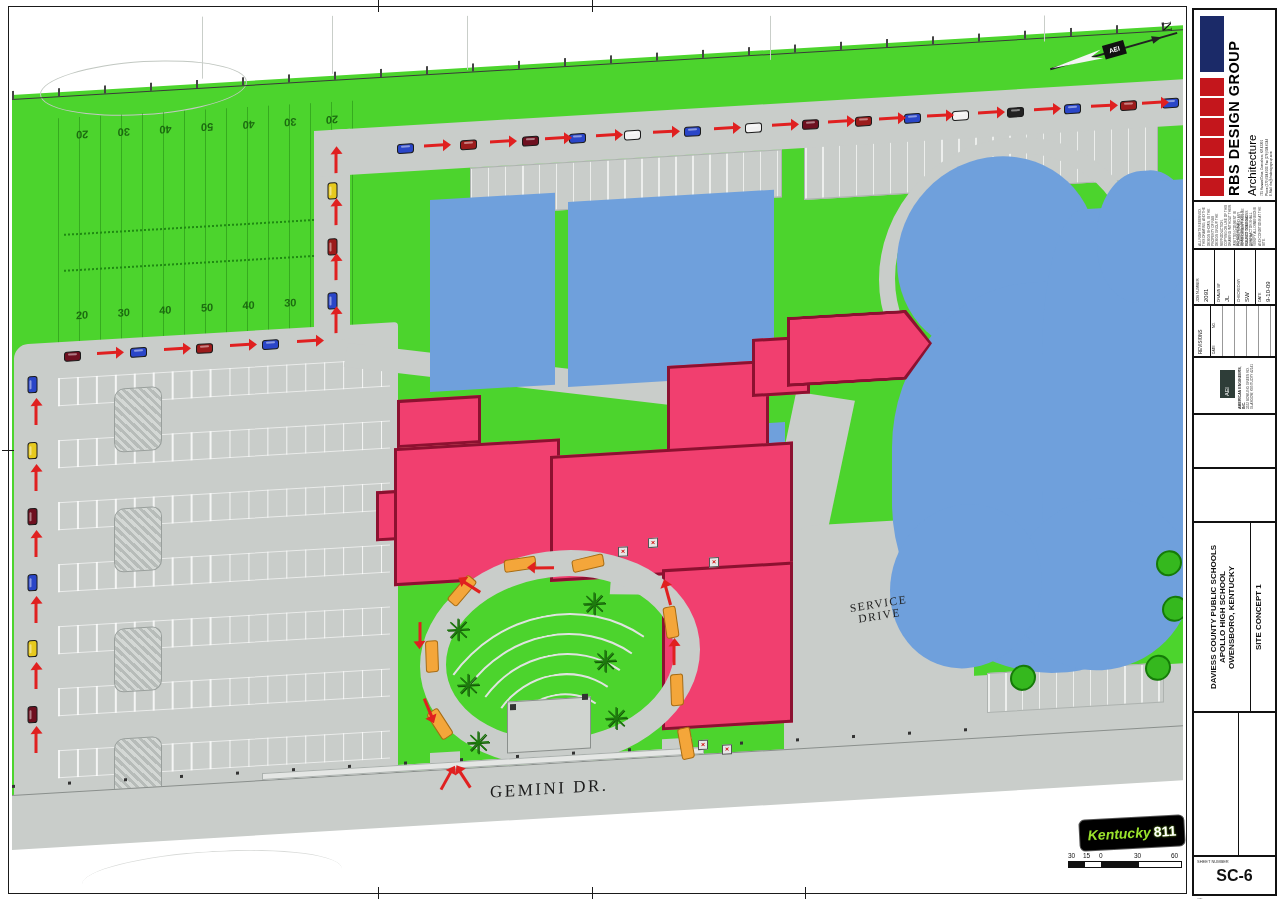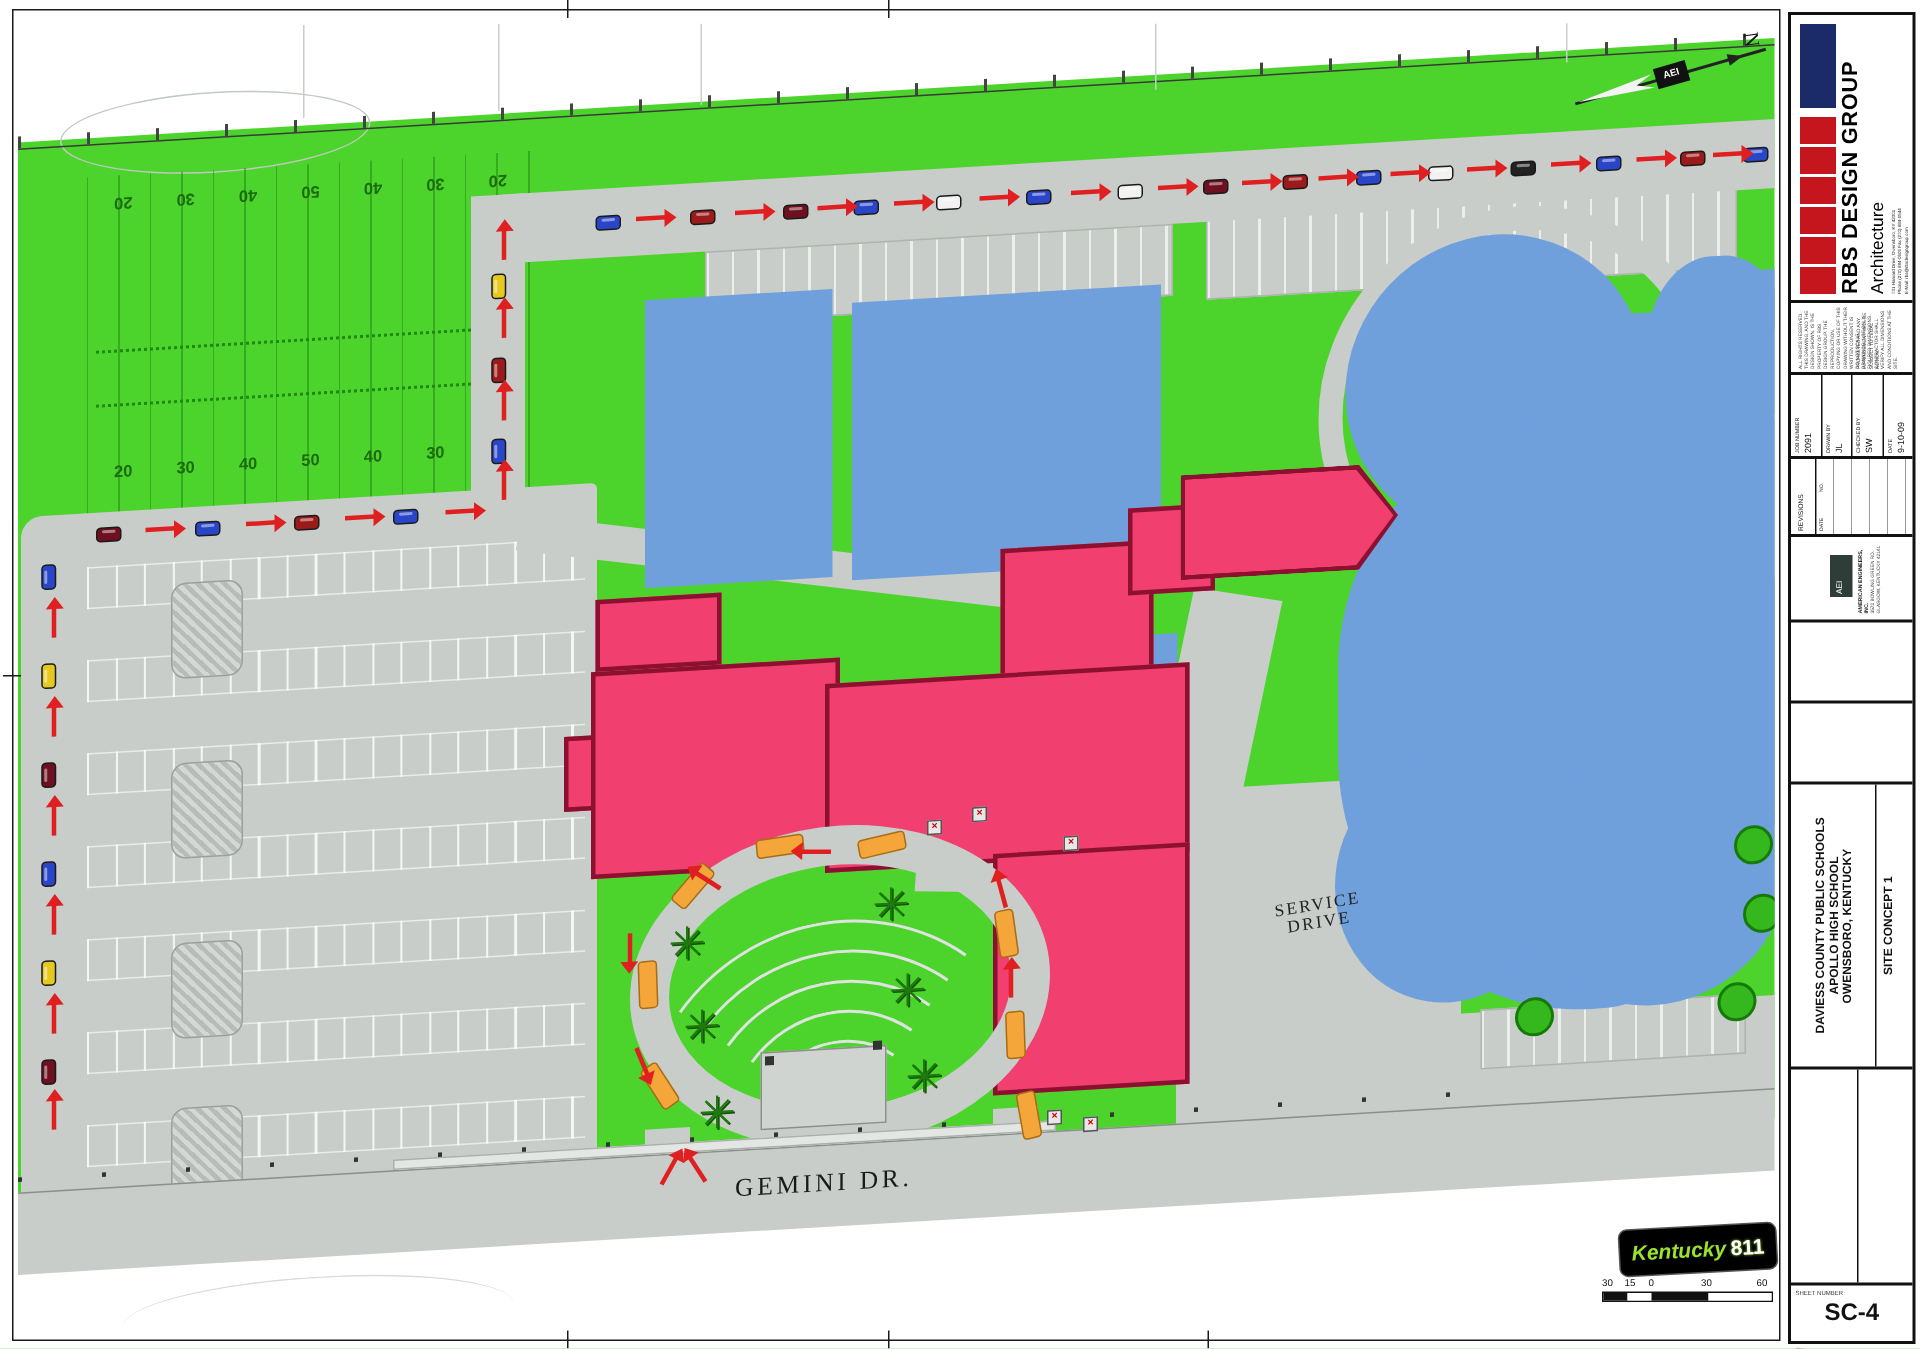--- a/index.html
+++ b/index.html
@@ -392,16 +392,16 @@
     <div style="position:absolute;left:56px;top:0;width:1px;height:188px;background:#111;"></div>
     <div class="vtext" style="position:absolute;left:60px;top:2px;height:184px;font-size:8px;font-weight:600;text-align:center;color:#111;">SITE CONCEPT 1</div>
   </div>
 
   <div class="tbx" style="height:142px;">
     <div style="position:absolute;left:44px;top:0;width:1px;height:142px;background:#111;"></div>
   </div>
 
   <div class="tbx" style="height:46px;border-bottom:none;">
     <div style="position:absolute;left:3px;top:2px;font-size:4px;color:#333;">SHEET NUMBER</div>
-    <div style="position:absolute;left:0;top:10px;width:100%;text-align:center;font-size:16px;font-weight:600;color:#111;">SC-4</div>
+    <div style="position:absolute;left:0;top:10px;width:100%;text-align:center;font-size:16px;font-weight:600;color:#111;">SC-6</div>
     <div style="position:absolute;left:3px;bottom:1px;font-size:4px;color:#333;">OF</div>
   </div>
 </div>
 
 </body></html>

